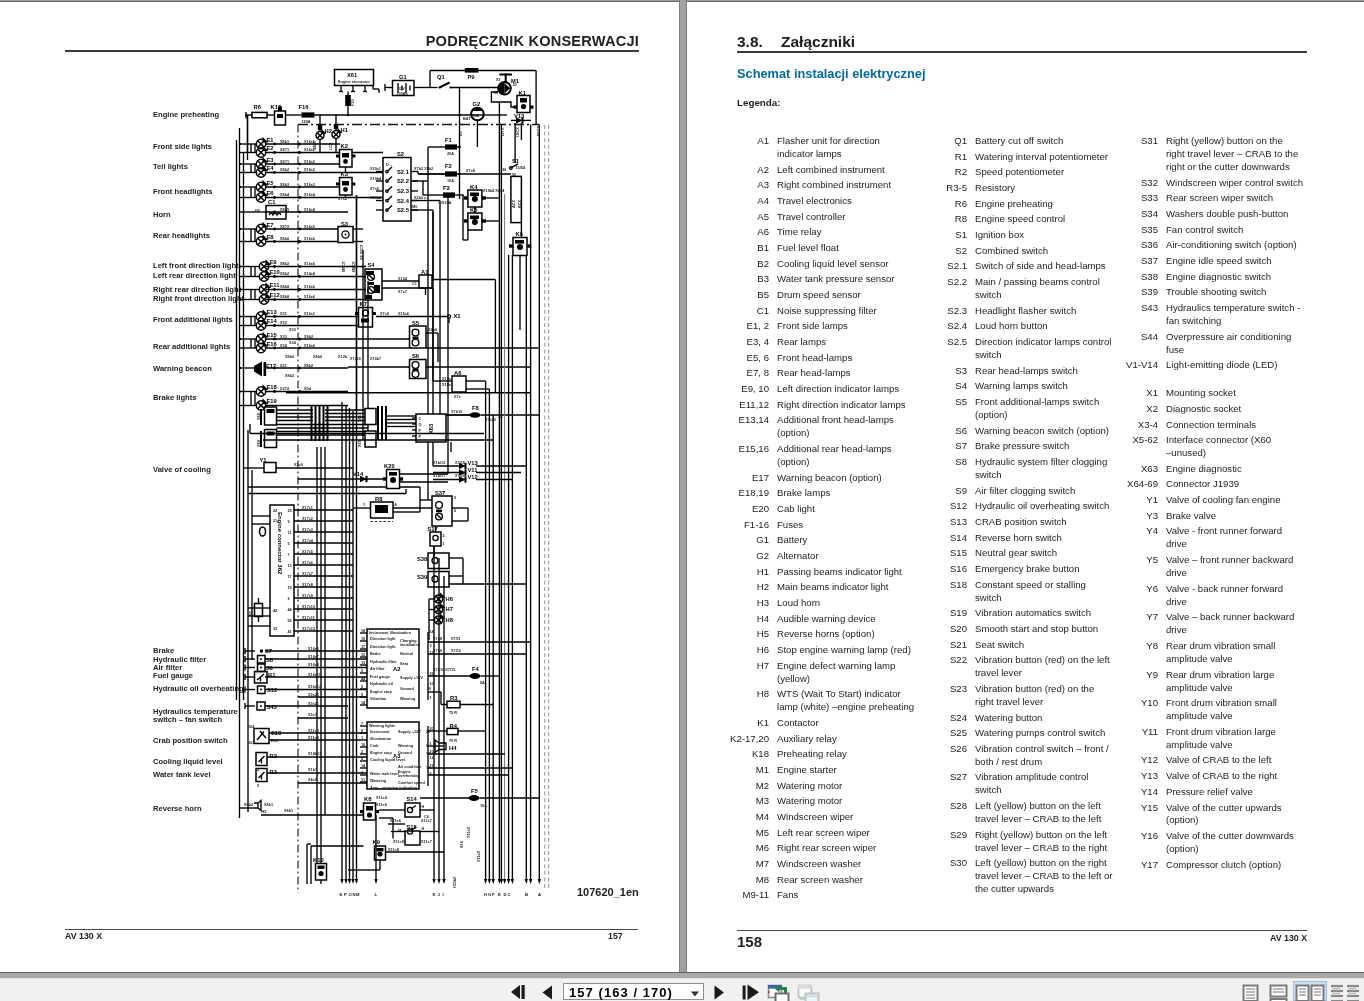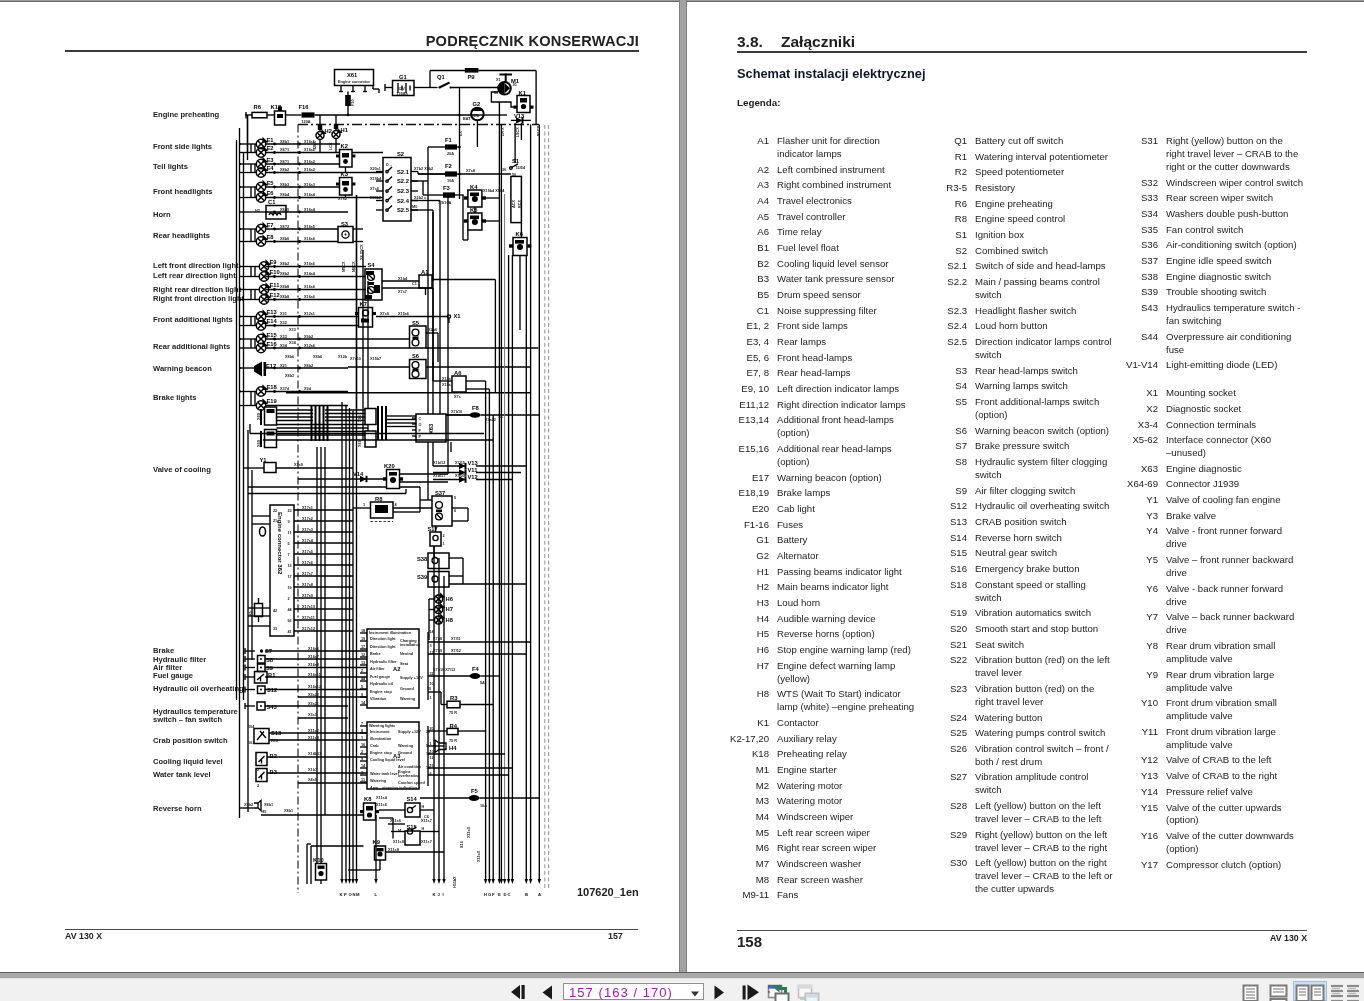--- a/index.html
+++ b/index.html
@@ -1289,21 +1289,21 @@
 
 <div class="abs" style="left:679px;top:0px;width:8px;height:972px;background:#a2a2a2;border-left:1px solid #7d7d7d;border-right:1px solid #7d7d7d;box-sizing:border-box;"></div>
 
 <div id="pageR">
 
   <div class="abs b" style="left:50px;top:31px;font-size:15.5px;color:#1d1d1d;">3.8.</div>
   <div class="abs b" style="left:94px;top:31px;font-size:15.5px;color:#1d1d1d;">Załączniki</div>
 
   <div class="abs" style="left:50px;top:49.3px;width:570px;height:1.7px;background:#3a3a3a;"></div>
 
-  <div class="abs b" style="left:50px;top:64px;font-size:12.8px;color:#0f172a;">Schemat instalacji elektrycznej</div>
+  <div class="abs b" style="left:50px;top:64px;font-size:12.8px;color:#0369a1;">Schemat instalacji elektrycznej</div>
 
   <div class="abs b" style="left:50px;top:95px;font-size:9.8px;color:#1d1d1d;">Legenda:</div>
 
   <div id="c1" class="lcol" style="left:42px;top:133px;width:218px;">
       <p>
         <span class="c">A1</span>
         <span class="d">Flasher unit for direction<br>indicator lamps</span>
       </p>
       <p>
         <span class="c">A2</span>
@@ -1793,21 +1793,21 @@
 <svg class="abs" style="left:509px;top:984px;" width="20" height="17" viewBox="0 0 20 17">
   <polygon points="11,1 11,15 2,8" fill="#1a1a1a"></polygon>
   <rect x="12.5" y="1" width="3.2" height="14" fill="#1a1a1a"></rect>
 </svg>
 
 <svg class="abs" style="left:541px;top:985px;" width="14" height="15" viewBox="0 0 14 15">
   <polygon points="11,0.5 11,14.5 1.5,7.5" fill="#1a1a1a"></polygon>
 </svg>
 
 <div class="abs" style="left:563px;top:982.5px;width:141px;height:17px;background:#fff;border:1px solid #8f8f8f;box-sizing:border-box;"></div>
-<div class="abs" style="left:569px;top:984.5px;font-size:13px;color:#a21caf;letter-spacing:1.05px;">157 (163 / 170)</div>
+<div class="abs" style="left:569px;top:984.5px;font-size:13px;color:#000000;letter-spacing:1.05px;font-weight:bold;">157 (163 / 170)</div>
 <svg class="abs" style="left:690px;top:991px;" width="10" height="6" viewBox="0 0 10 6">
   <polygon points="1,0.5 9,0.5 5,5.5" fill="#333"></polygon>
 </svg>
 
 <svg class="abs" style="left:712px;top:985px;" width="14" height="15" viewBox="0 0 14 15">
   <polygon points="2.5,0.5 2.5,14.5 12,7.5" fill="#1a1a1a"></polygon>
 </svg>
 
 <svg class="abs" style="left:740px;top:984px;" width="22" height="17" viewBox="0 0 22 17">
   <rect x="2.6" y="1.5" width="3" height="14" fill="#1a1a1a"></rect>

